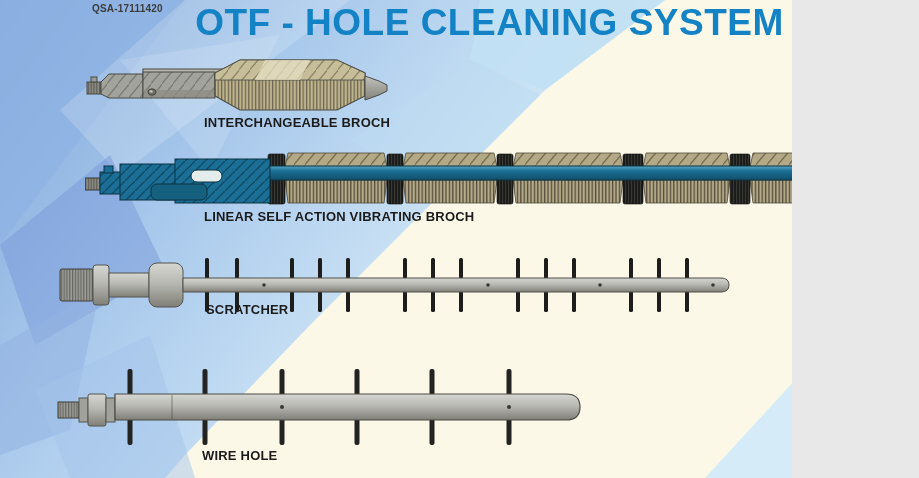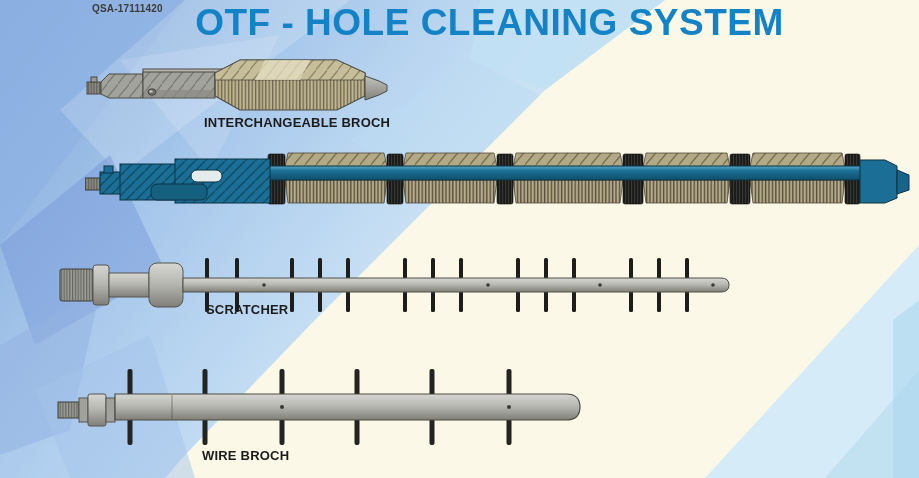--- a/index.html
+++ b/index.html
@@ -1,17 +1,17 @@
 <!DOCTYPE html>
 <html><head>
 <meta charset="utf-8">
 <style>
   html,body{margin:0;padding:0;background:#e8e8e8;}
   .canvas{
-    position:relative;width:919px;height:478px;overflow:hidden;
+    position:relative;width:792px;height:478px;overflow:hidden;
     background:#FBF8E8;
     font-family:"Liberation Sans",sans-serif;
   }
   .bg{position:absolute;left:0;top:0;width:919px;height:478px;}
   .doc-code{
     position:absolute;left:92px;top:3px;
     font-size:10px;font-weight:bold;color:#3C3C3C;letter-spacing:.2px;
   }
   .page-title{
     position:absolute;left:30px;top:2px;width:919px;margin:0;
@@ -165,20 +165,21 @@
       <rect x="19" y="15" width="9" height="7" fill="#1B6F96"></rect>
       <rect x="35" y="13" width="58" height="36" fill="url(#t2hatchTeal)"></rect>
       <rect x="90" y="8" width="95" height="44" fill="url(#t2hatchTeal)"></rect>
       <rect x="66" y="33" width="56" height="16" rx="6" fill="#16607F"></rect>
       <rect x="106" y="19" width="31" height="12" rx="6" fill="#E4ECEC"></rect>
     </g>
 
     <polygon points="775,9 800,9 812,15 812,47 800,52 775,52" fill="#1B6F96" stroke="#0B3243"></polygon>
     <polygon points="812,19 824,24 824,39 812,43" fill="#17638A" stroke="#0B3243"></polygon>
   </svg>
+  <div class="tool-label lbl2">LINEAR SELF ACTION VIBRATING BROCH</div>
 
   <svg class="tool-svg t3" width="684" height="62" viewBox="0 0 684 62">
     <defs>
       <pattern id="t3thread" patternUnits="userSpaceOnUse" width="2.8" height="12">
         <rect width="2.8" height="12" fill="#9E9E98"></rect>
           <line x1="0.7" y1="0" x2="0.7" y2="12" stroke="#5B5B54" stroke-width="1"></line>
       </pattern>
       <linearGradient id="t3gray" x1="0" y1="0" x2="0" y2="1">
         <stop offset="0" stop-color="#D6D6D2"></stop>
           <stop offset="0.45" stop-color="#B9B9B3"></stop>
@@ -243,15 +244,15 @@
     <rect x="25" y="34" width="9" height="24" fill="#A2A29C" stroke="#55554E"></rect>
     <rect x="34" y="30" width="18" height="32" rx="2" fill="url(#t4gray)" stroke="#55554E"></rect>
     <rect x="52" y="34" width="9" height="24" fill="#A2A29C" stroke="#55554E"></rect>
     <path d="M61,30 H512 q14,0 14,13 t-14,13 H61 z" fill="url(#t4gray)" stroke="#4C4C45" stroke-width="1.2"></path>
     <line x1="118" y1="31" x2="118" y2="55" stroke="rgba(40,40,36,0.45)"></line>
     <g fill="#3A3A34">
       <circle cx="228" cy="43" r="2"></circle>
         <circle cx="455" cy="43" r="2"></circle>
     </g>
   </svg>
-  <div class="tool-label lbl4">WIRE BROCH</div>
+  <div class="tool-label lbl4">WIRE HOLE</div>
 
 </div>
 
 </body></html>

